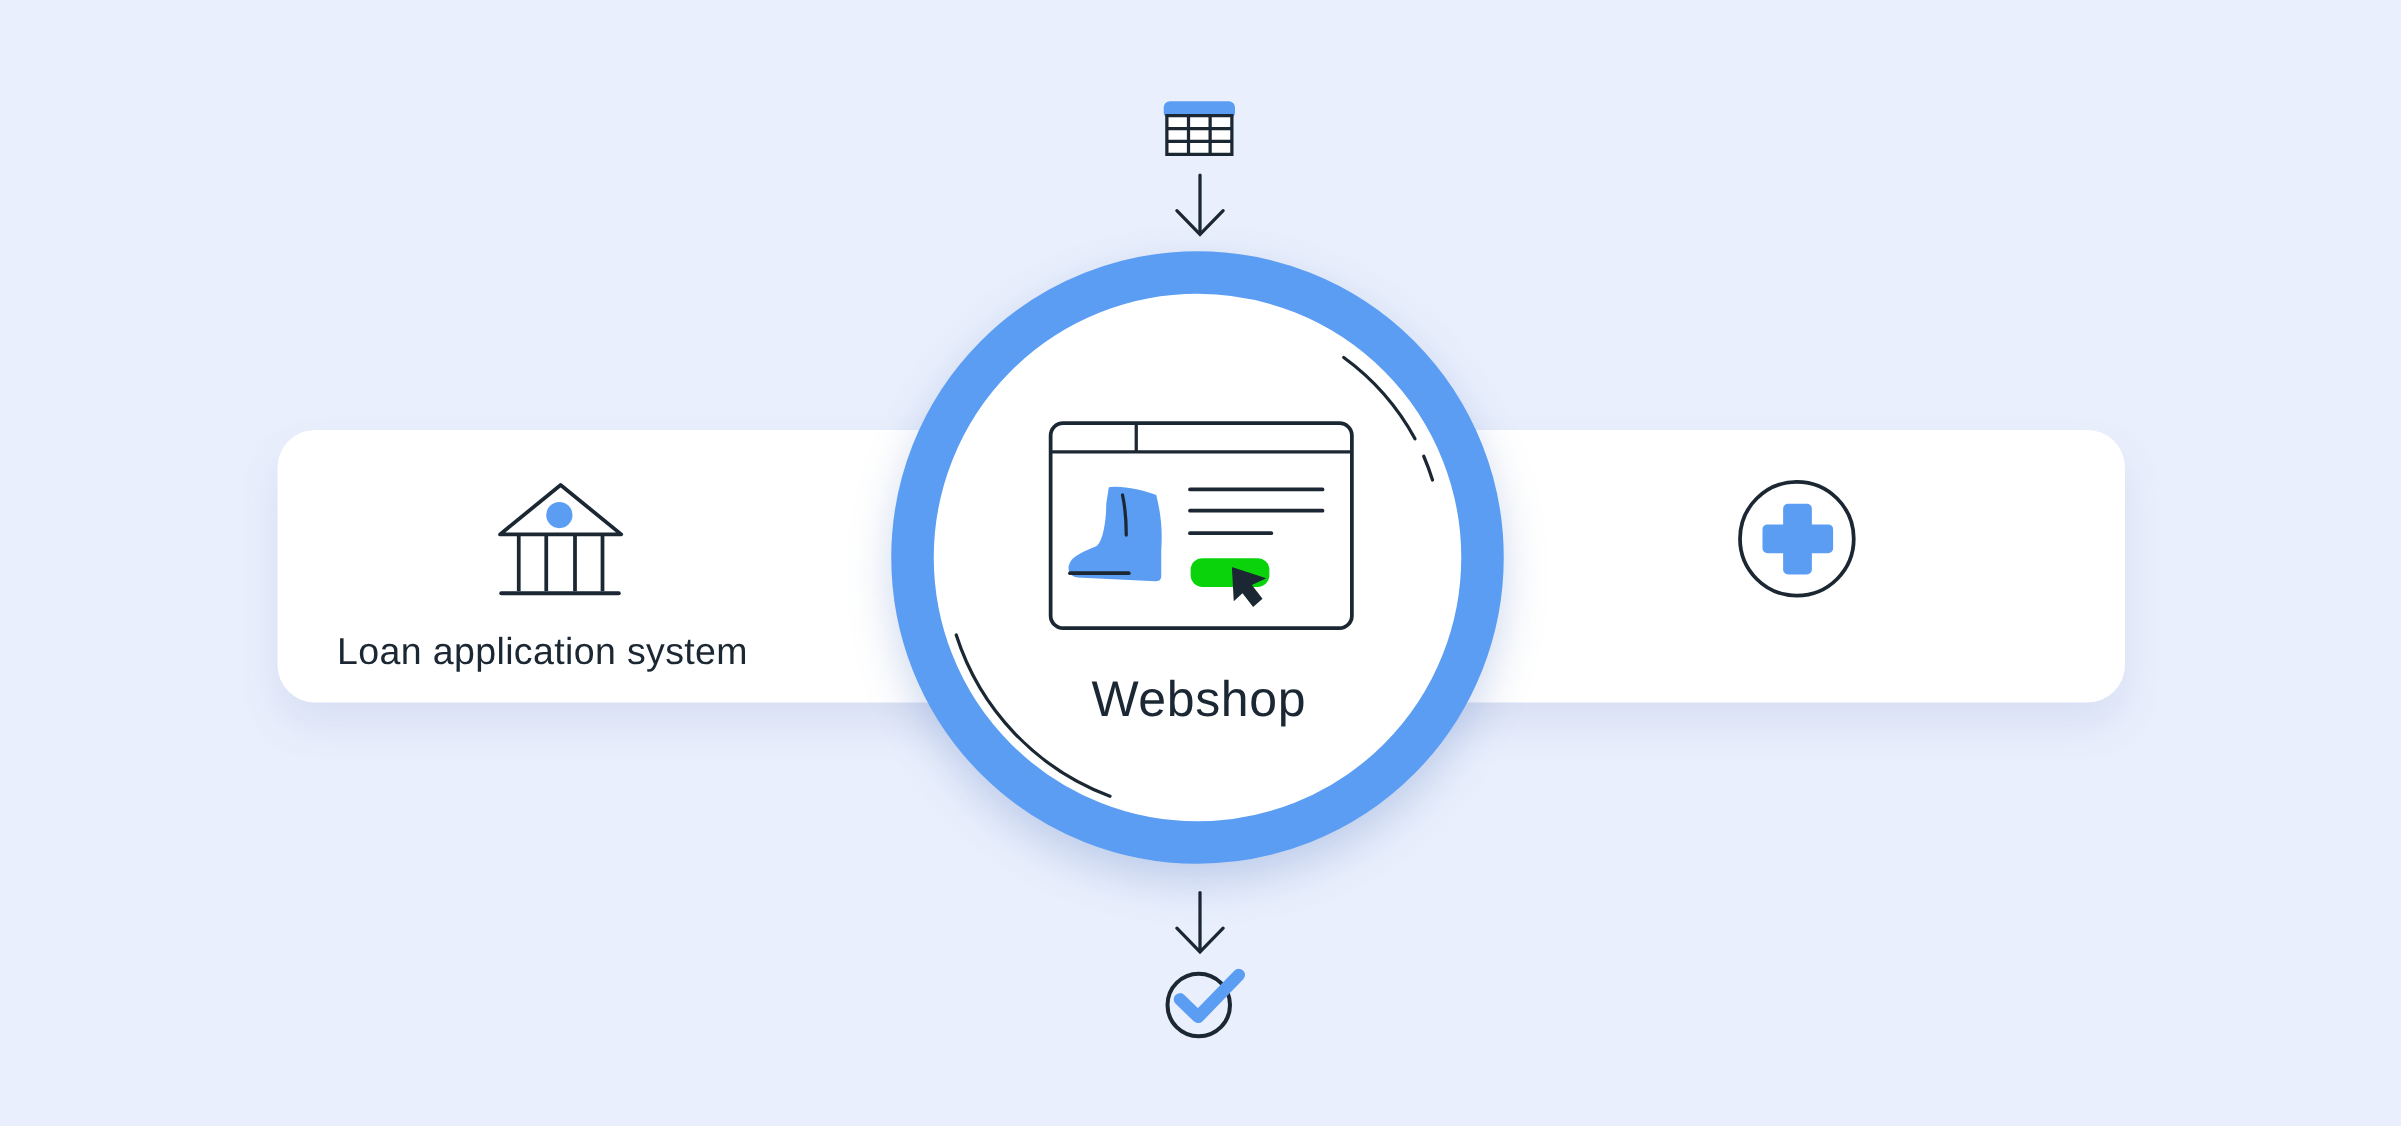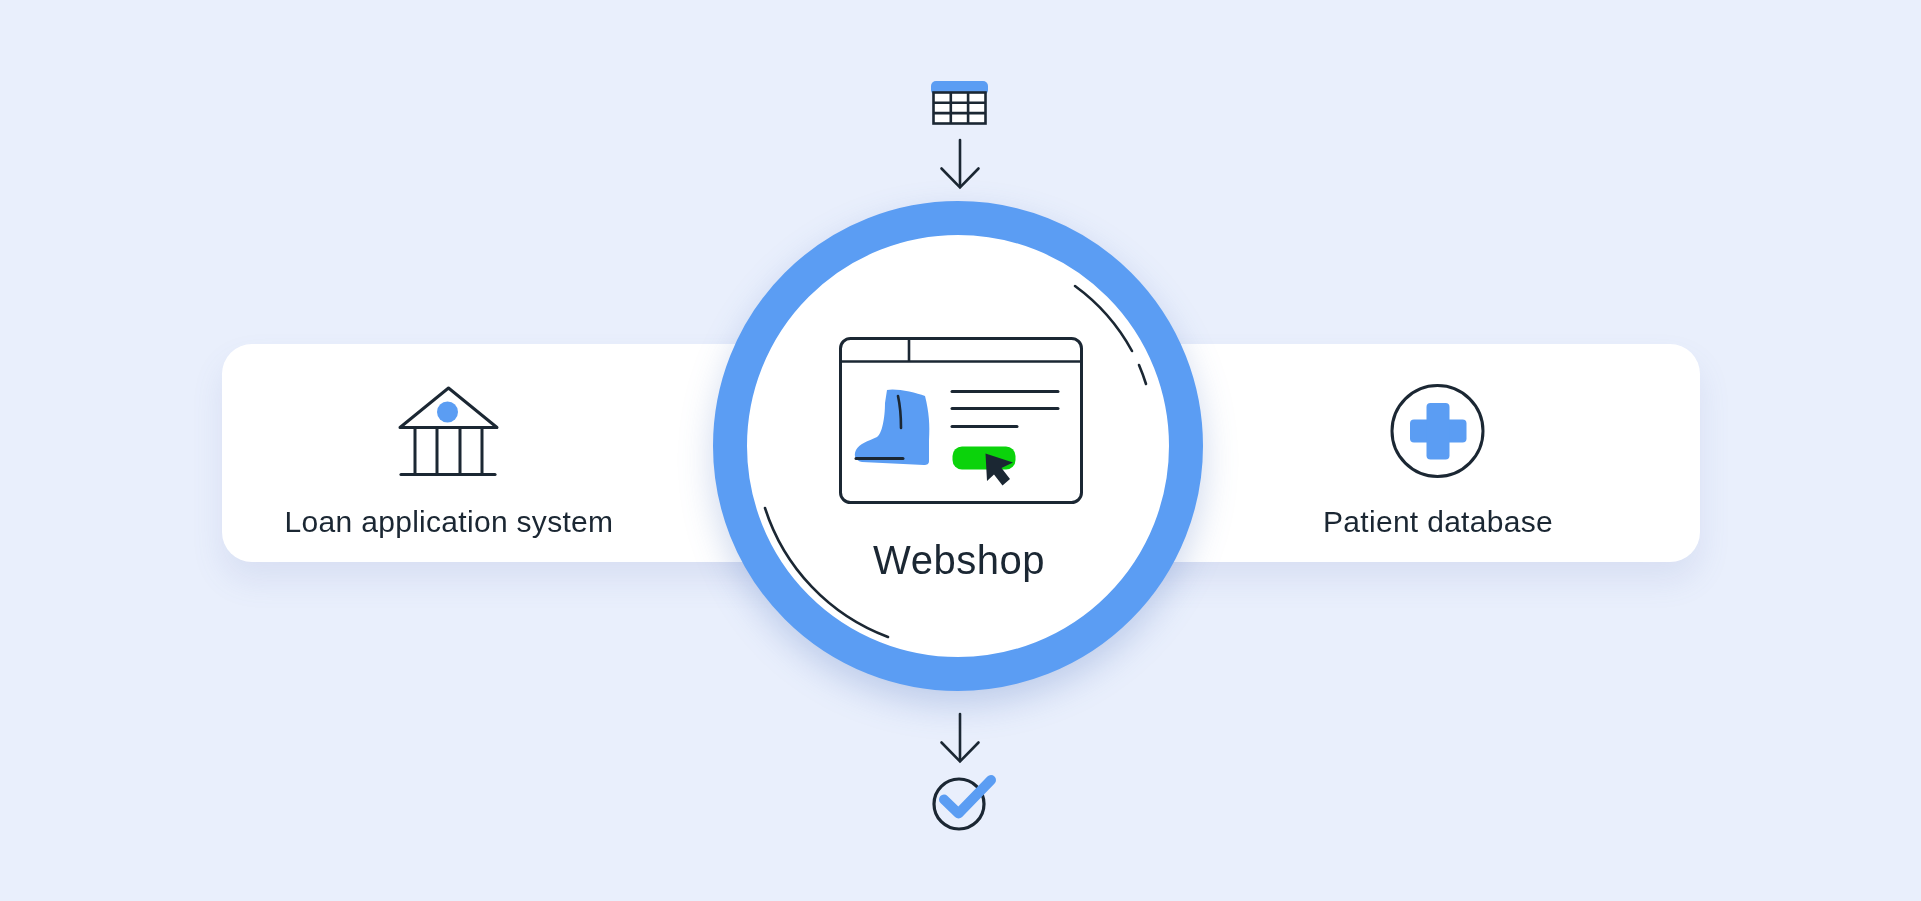--- a/index.html
+++ b/index.html
@@ -31,21 +31,21 @@
   .card.right{left:960px;width:740px;}
   .node-label{
     position:absolute;
     transform:translateX(-50%);
     color:var(--ink);
     font-size:30px;
     letter-spacing:0.3px;
     white-space:nowrap;
     z-index:2;
   }
-  .node-label.left{left:449px;top:505px;text-align:right;}
+  .node-label.left{left:434px;top:505px;text-align:right;}
   .node-label.right{left:1438px;top:505px;}
   .big-circle{
     position:absolute;
     left:713px;top:201px;
     width:490px;height:490px;
     background:#fff;
     border:34px solid var(--accent-blue);
     border-radius:50%;
     box-shadow:0 14px 34px rgba(80,115,190,0.28);
     z-index:3;
@@ -70,21 +70,20 @@
 </style>
 </head>
 <body>
 
 <div class="stage">
 
   <div class="card left"></div>
   <div class="card right"></div>
 
   <div class="node-label left">Loan application system</div>
-  <div class="node-label right">Patient database</div>
 
   <div class="big-circle"></div>
 
   <svg class="vector-overlay" viewBox="0 0 1921 901">
 
     <g>
       <rect x="931" y="81" width="57" height="14" rx="5" fill="var(--accent-blue)"></rect>
       <rect x="933.5" y="92.5" width="52" height="31" fill="#fff" stroke="var(--ink)" stroke-width="2.6"></rect>
       <path d="M950.8 92.5 V123.5 M968.1 92.5 V123.5 M933.5 102.8 H985.5 M933.5 113.1 H985.5" stroke="var(--ink)" stroke-width="2.6" fill="none"></path>
     </g>

